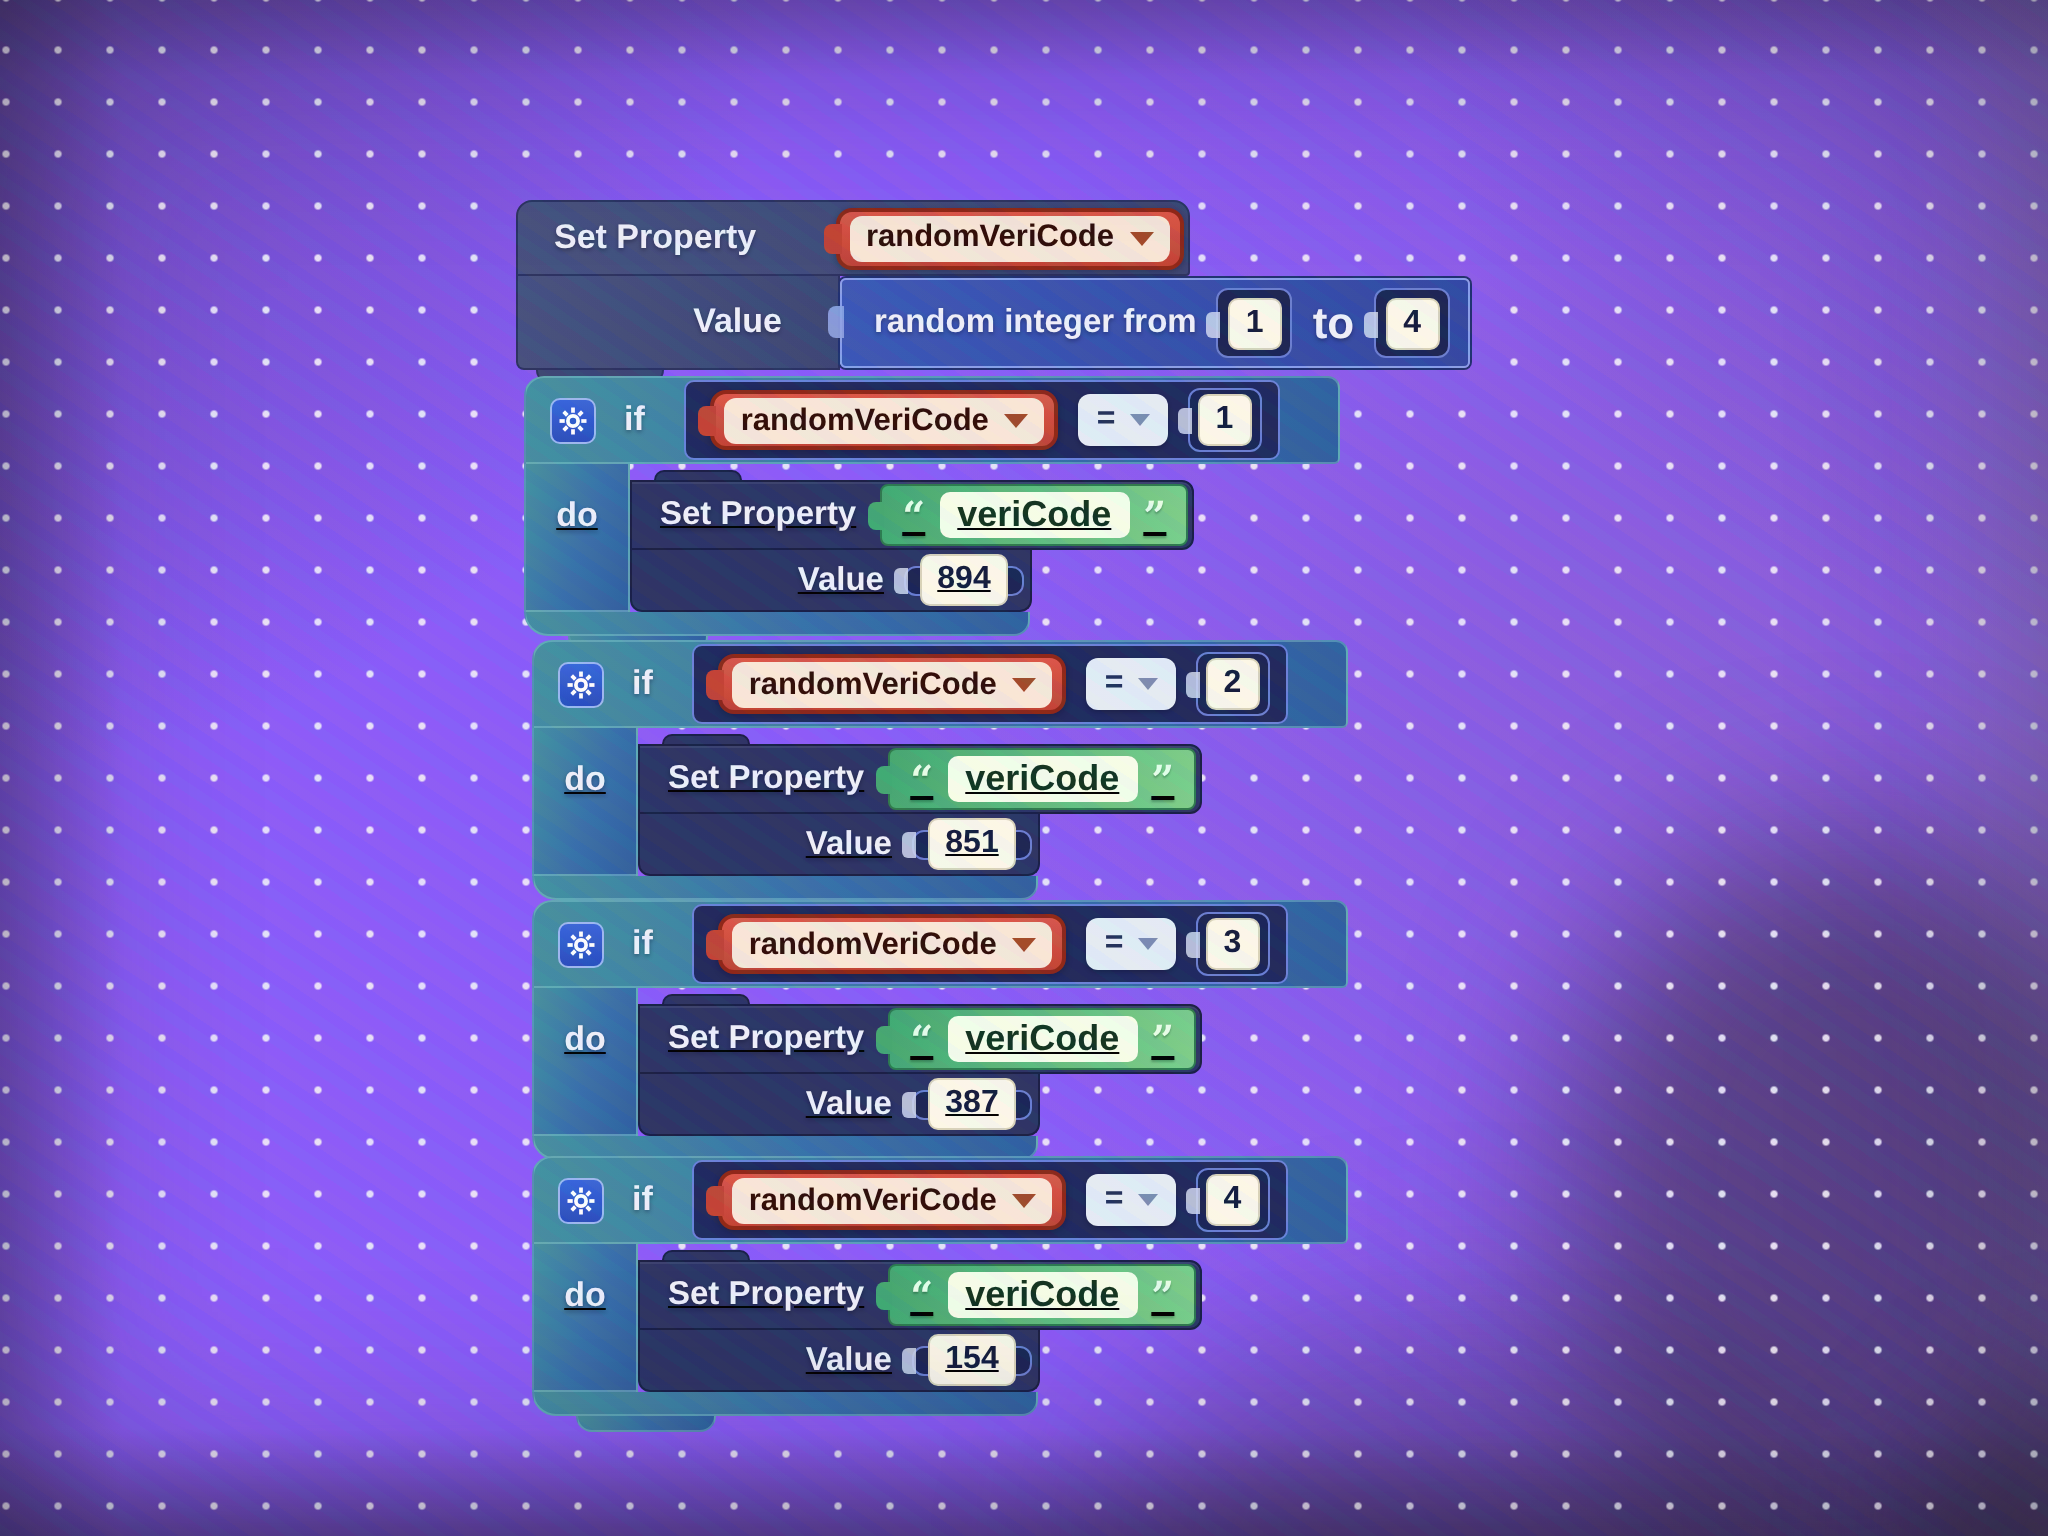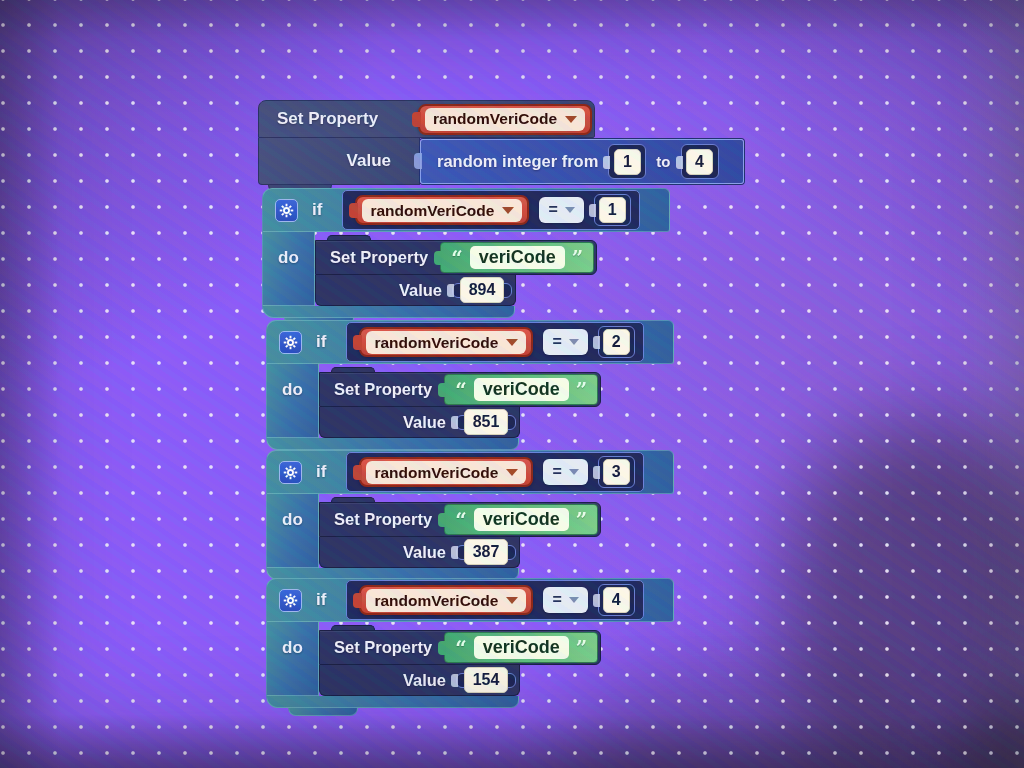--- a/index.html
+++ b/index.html
@@ -92,38 +92,38 @@
 
   
   .b1 { position:absolute; left:258px; top:100px; }
   .b1-rowA { width:337px; height:38px; display:flex; align-items:center;
     padding-left:18px; padding-right:2px; border-radius:8px 8px 2px 0; }
   .b1-rowA .var-block { margin-left:auto; }
   .b1-rowB { display:flex; align-items:flex-start; }
   .b1-left { width:162px; height:47px; display:flex; align-items:center;
     justify-content:flex-end; padding-right:28px; border-radius:0 0 0 4px; border-top:none; }
   .math-block { position:relative; height:45px; display:flex; align-items:center; gap:10px;
-    padding:0 24px 0 16px; background:linear-gradient(110deg,#3d58b4,#3348a0);
+    padding:0 9px 0 16px; background:linear-gradient(110deg,#3d58b4,#3348a0);
     border:1px solid #8aa0e8; box-shadow:0 0 0 1px #20306e; border-radius:3px; margin-top:1px; }
   .math-block::before { content:""; position:absolute; left:-7px; top:13px; width:8px; height:16px;
     background:#8fa4e4; border-radius:4px 0 0 4px; opacity:.9; }
   .math-block .socket { height:35px; min-width:38px; }
   .b1-foot { width:64px; height:7px; margin-left:10px; background:#3b4674;
     border:1px solid #2a3260; border-top:none; border-radius:0 0 7px 7px; }
 
   
   .if-block { position:absolute; }
   .if-row { width:408px; height:44px; display:flex; align-items:center;
     border-radius:10px 6px 3px 0; }
   .if-row .if-label { margin-left:14px;text-align:center; }
   .if-row .gear-chip { margin-left:12px; }
   .eq-block { position:relative; margin-left:20px; display:flex; align-items:center; gap:10px;
     background:#20295c; border:1px solid #6a82d8; border-radius:5px; padding:3px 8px 3px 12px; }
   .eq-block .socket { height:32px; min-width:36px; }
-  .if-body { display:flex; }
+  .if-body { display:flex;text-decoration:underline; }
   .spine { width:53px; display:flex; justify-content:center; align-items:flex-start;
     border-top:none; }
   .spine .blk-label { margin-top:16px; }
   .nested { margin-top:3px; display:flex; flex-direction:column; align-items:flex-start; }
   .ear { width:44px; height:5px; margin-left:12px; background:#2c3464;
     border:1px solid #191f44; border-bottom:none; border-radius:6px 6px 0 0; }
   .n-rowA { height:35px; display:flex; align-items:center; padding:0 2px 0 14px;
     background:#2c3464; border:1px solid #191f44; border-radius:0 6px 6px 0;
     box-shadow:inset 0 1px 0 rgba(255,255,255,.07); }
   .n-rowA .blk-label { font-size:16.5px; margin-right:12px; }
@@ -160,21 +160,21 @@
       </div>
       <div class="b1-rowB">
         <div class="b1-left slate">
           <span class="blk-label">Value</span>
         </div>
         <div class="math-block">
           <span class="blk-label" style="font-size:16.5px">random integer from</span>
           <div class="socket">
             <span class="pill">1</span>
           </div>
-          <span class="blk-label" style="font-size:15px">to</span>
+          <span class="blk-label" style="font-size:22px">to</span>
           <div class="socket">
             <span class="pill">4</span>
           </div>
         </div>
       </div>
       <div class="b1-foot"></div>
     </div>
 
     <div class="if-block" style="left:262px;top:188px">
       <div class="if-row ifpiece">

